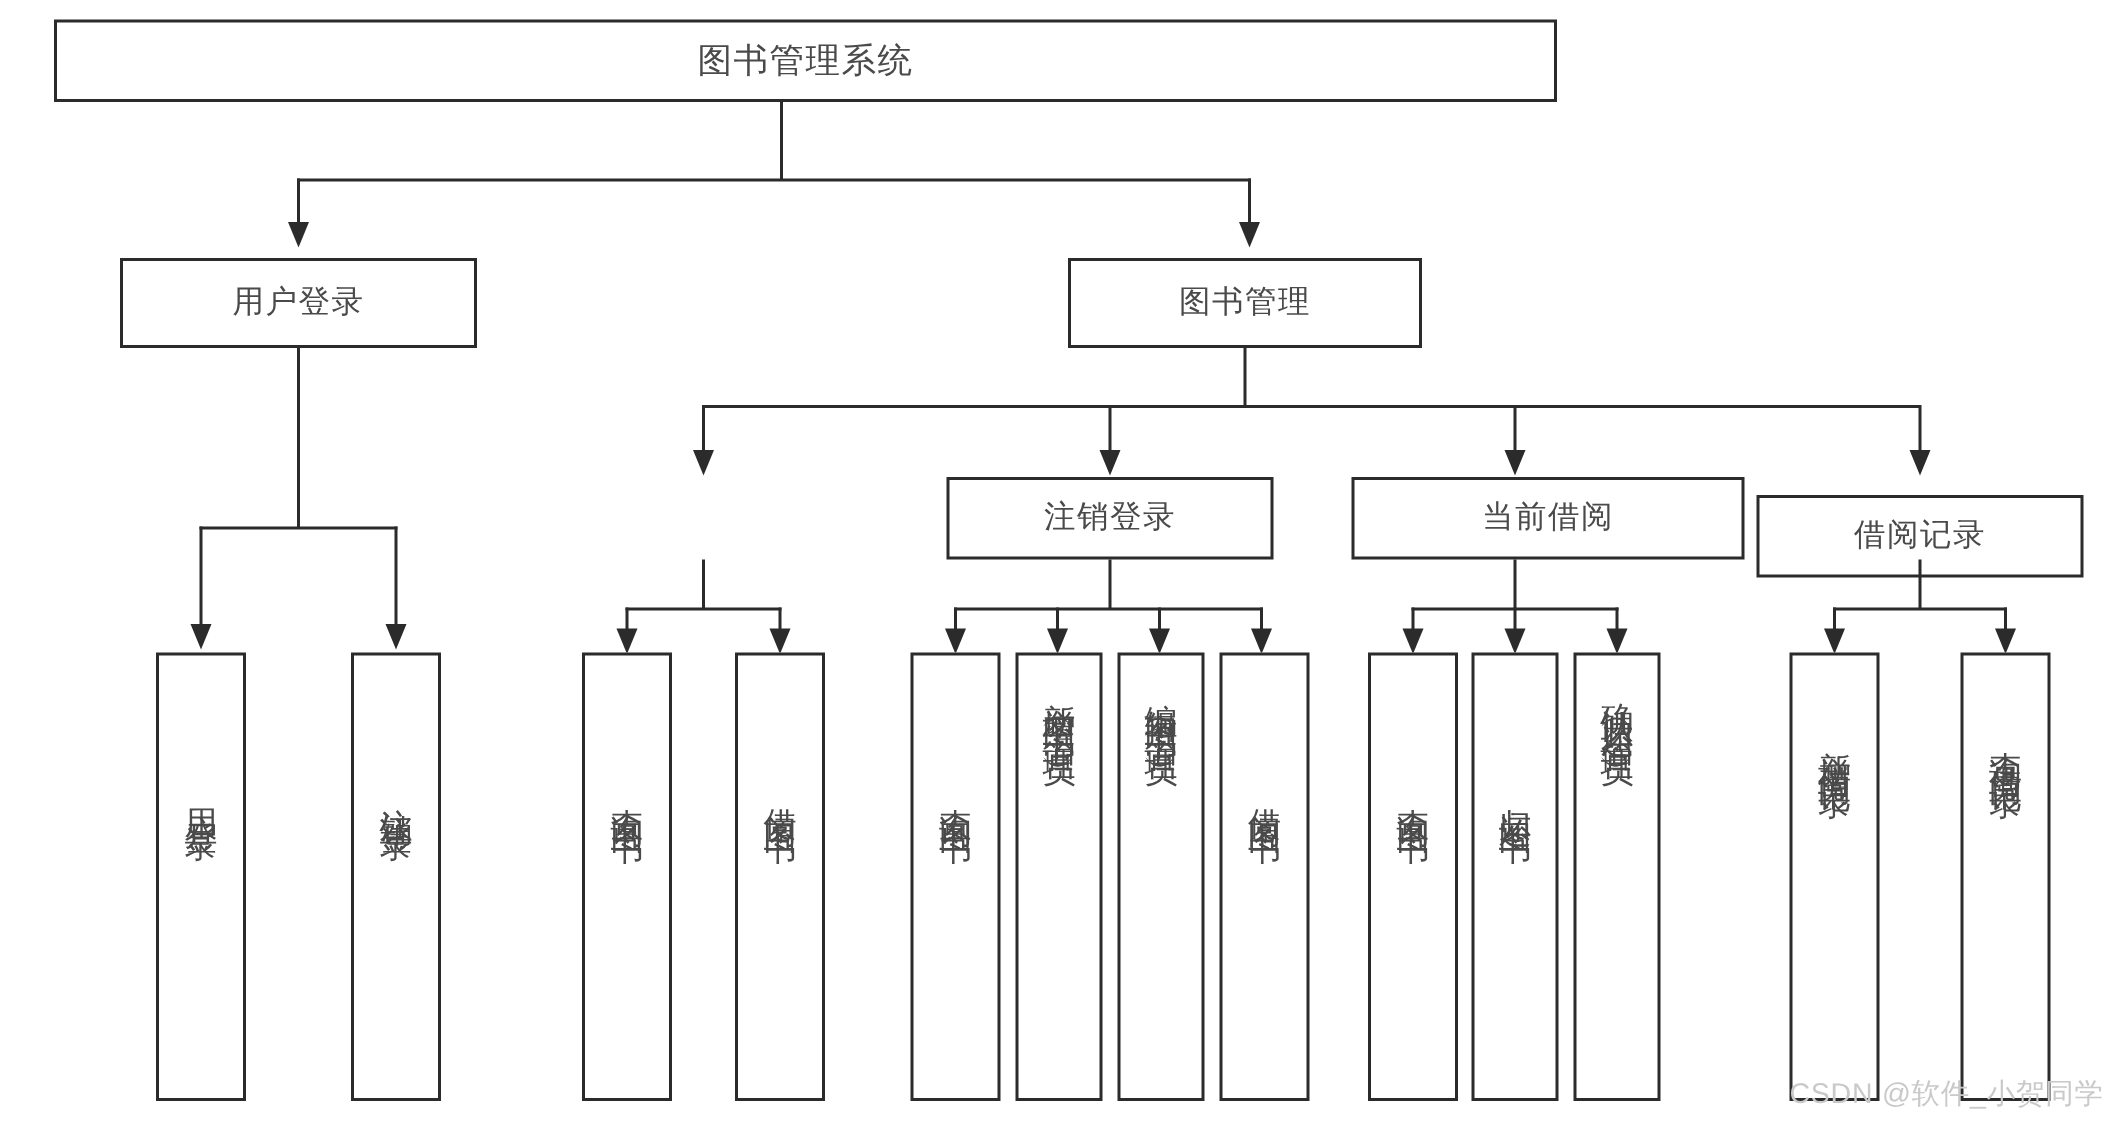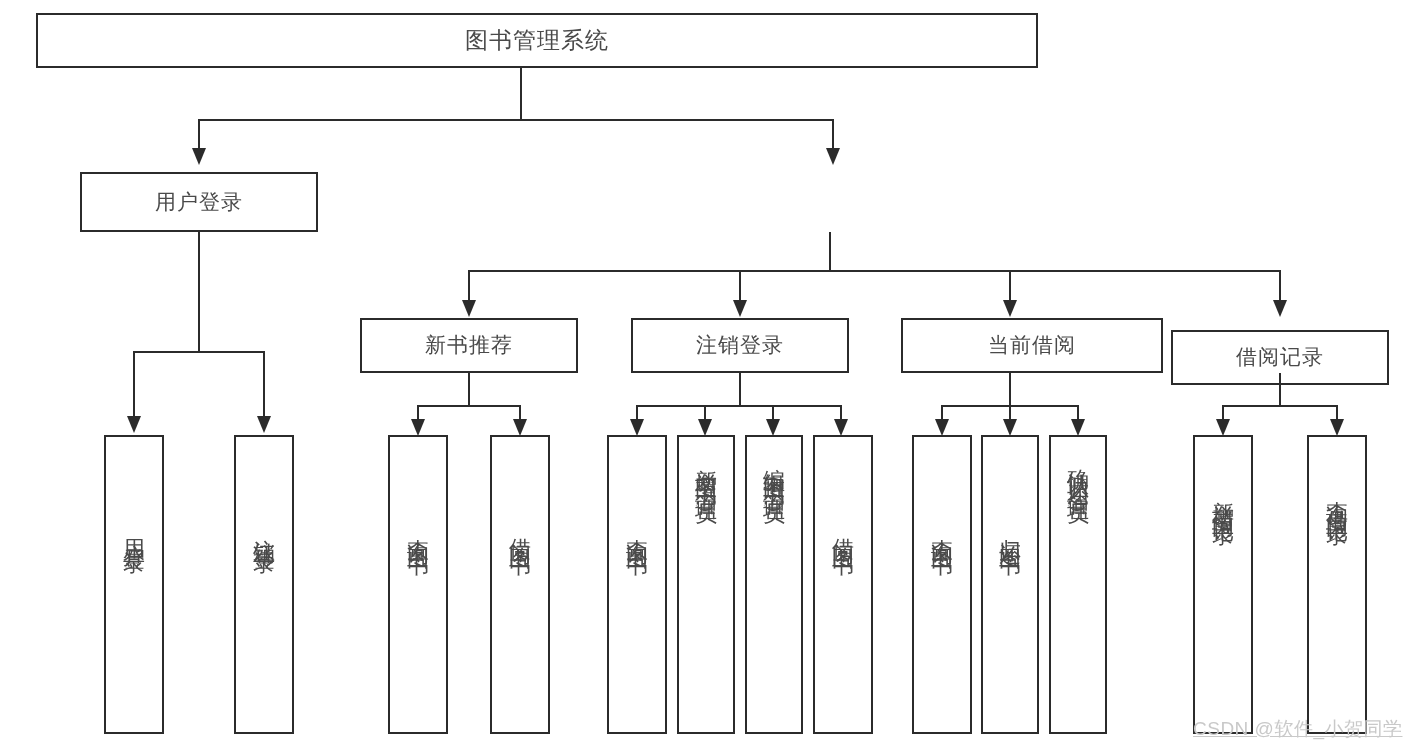--- a/index.html
+++ b/index.html
@@ -68,21 +68,20 @@
   }
 
   
   #watermark{
     position:absolute;
     color:#c9c9c9;
     font-size:19px;
     white-space:nowrap;
     letter-spacing:0.5px;
     pointer-events:none;
-    text-decoration:underline;
   }
 </style>
 </head>
 <body>
 
 <div id="canvas">
 
   <div class="node root" style="left:36px;top:13px;width:1002px;height:55px;">
     <span class="label">图书管理系统</span>
   </div>
@@ -91,20 +90,23 @@
   <div class="ln h" style="left:198px;top:119px;width:636px;height:2px;"></div>
   <div class="ln v" style="left:198px;top:119px;width:2px;height:31px;"></div>
   <div class="arrow" style="left:192px;top:148px;"></div>
   <div class="ln v" style="left:832px;top:119px;width:2px;height:31px;"></div>
   <div class="arrow" style="left:826px;top:148px;"></div>
 
   <div class="node lvl1" style="left:80px;top:172px;width:238px;height:60px;">
     <span class="label">用户登录</span>
   </div>
 
+  <div class="node lvl1" style="left:712px;top:172px;width:236px;height:60px;">
+    <span class="label">图书管理</span>
+  </div>
 
   <div class="ln v" style="left:198px;top:232px;width:2px;height:120px;"></div>
   <div class="ln h" style="left:133px;top:351px;width:132px;height:2px;"></div>
   <div class="ln v" style="left:133px;top:351px;width:2px;height:67px;"></div>
   <div class="arrow" style="left:127px;top:416px;"></div>
   <div class="ln v" style="left:263px;top:351px;width:2px;height:67px;"></div>
   <div class="arrow" style="left:257px;top:416px;"></div>
 
   <div class="ln v" style="left:829px;top:232px;width:2px;height:39px;"></div>
   <div class="ln h" style="left:468px;top:270px;width:812px;height:2px;"></div>
@@ -114,23 +116,20 @@
 
   <div class="ln v" style="left:739px;top:270px;width:2px;height:32px;"></div>
   <div class="arrow" style="left:733px;top:300px;"></div>
 
   <div class="ln v" style="left:1009px;top:270px;width:2px;height:32px;"></div>
   <div class="arrow" style="left:1003px;top:300px;"></div>
 
   <div class="ln v" style="left:1279px;top:270px;width:2px;height:32px;"></div>
   <div class="arrow" style="left:1273px;top:300px;"></div>
 
-  <div class="node lvl2" style="left:360px;top:318px;width:218px;height:55px;">
-    <span class="label">新书推荐</span>
-  </div>
   <div class="node lvl2" style="left:631px;top:318px;width:218px;height:55px;">
     <span class="label">注销登录</span>
   </div>
   <div class="node lvl2" style="left:901px;top:318px;width:262px;height:55px;">
     <span class="label">当前借阅</span>
   </div>
   <div class="node lvl2" style="left:1171px;top:318px;width:218px;height:55px;margin-top:12px;">
     <span class="label">借阅记录</span>
   </div>
 

